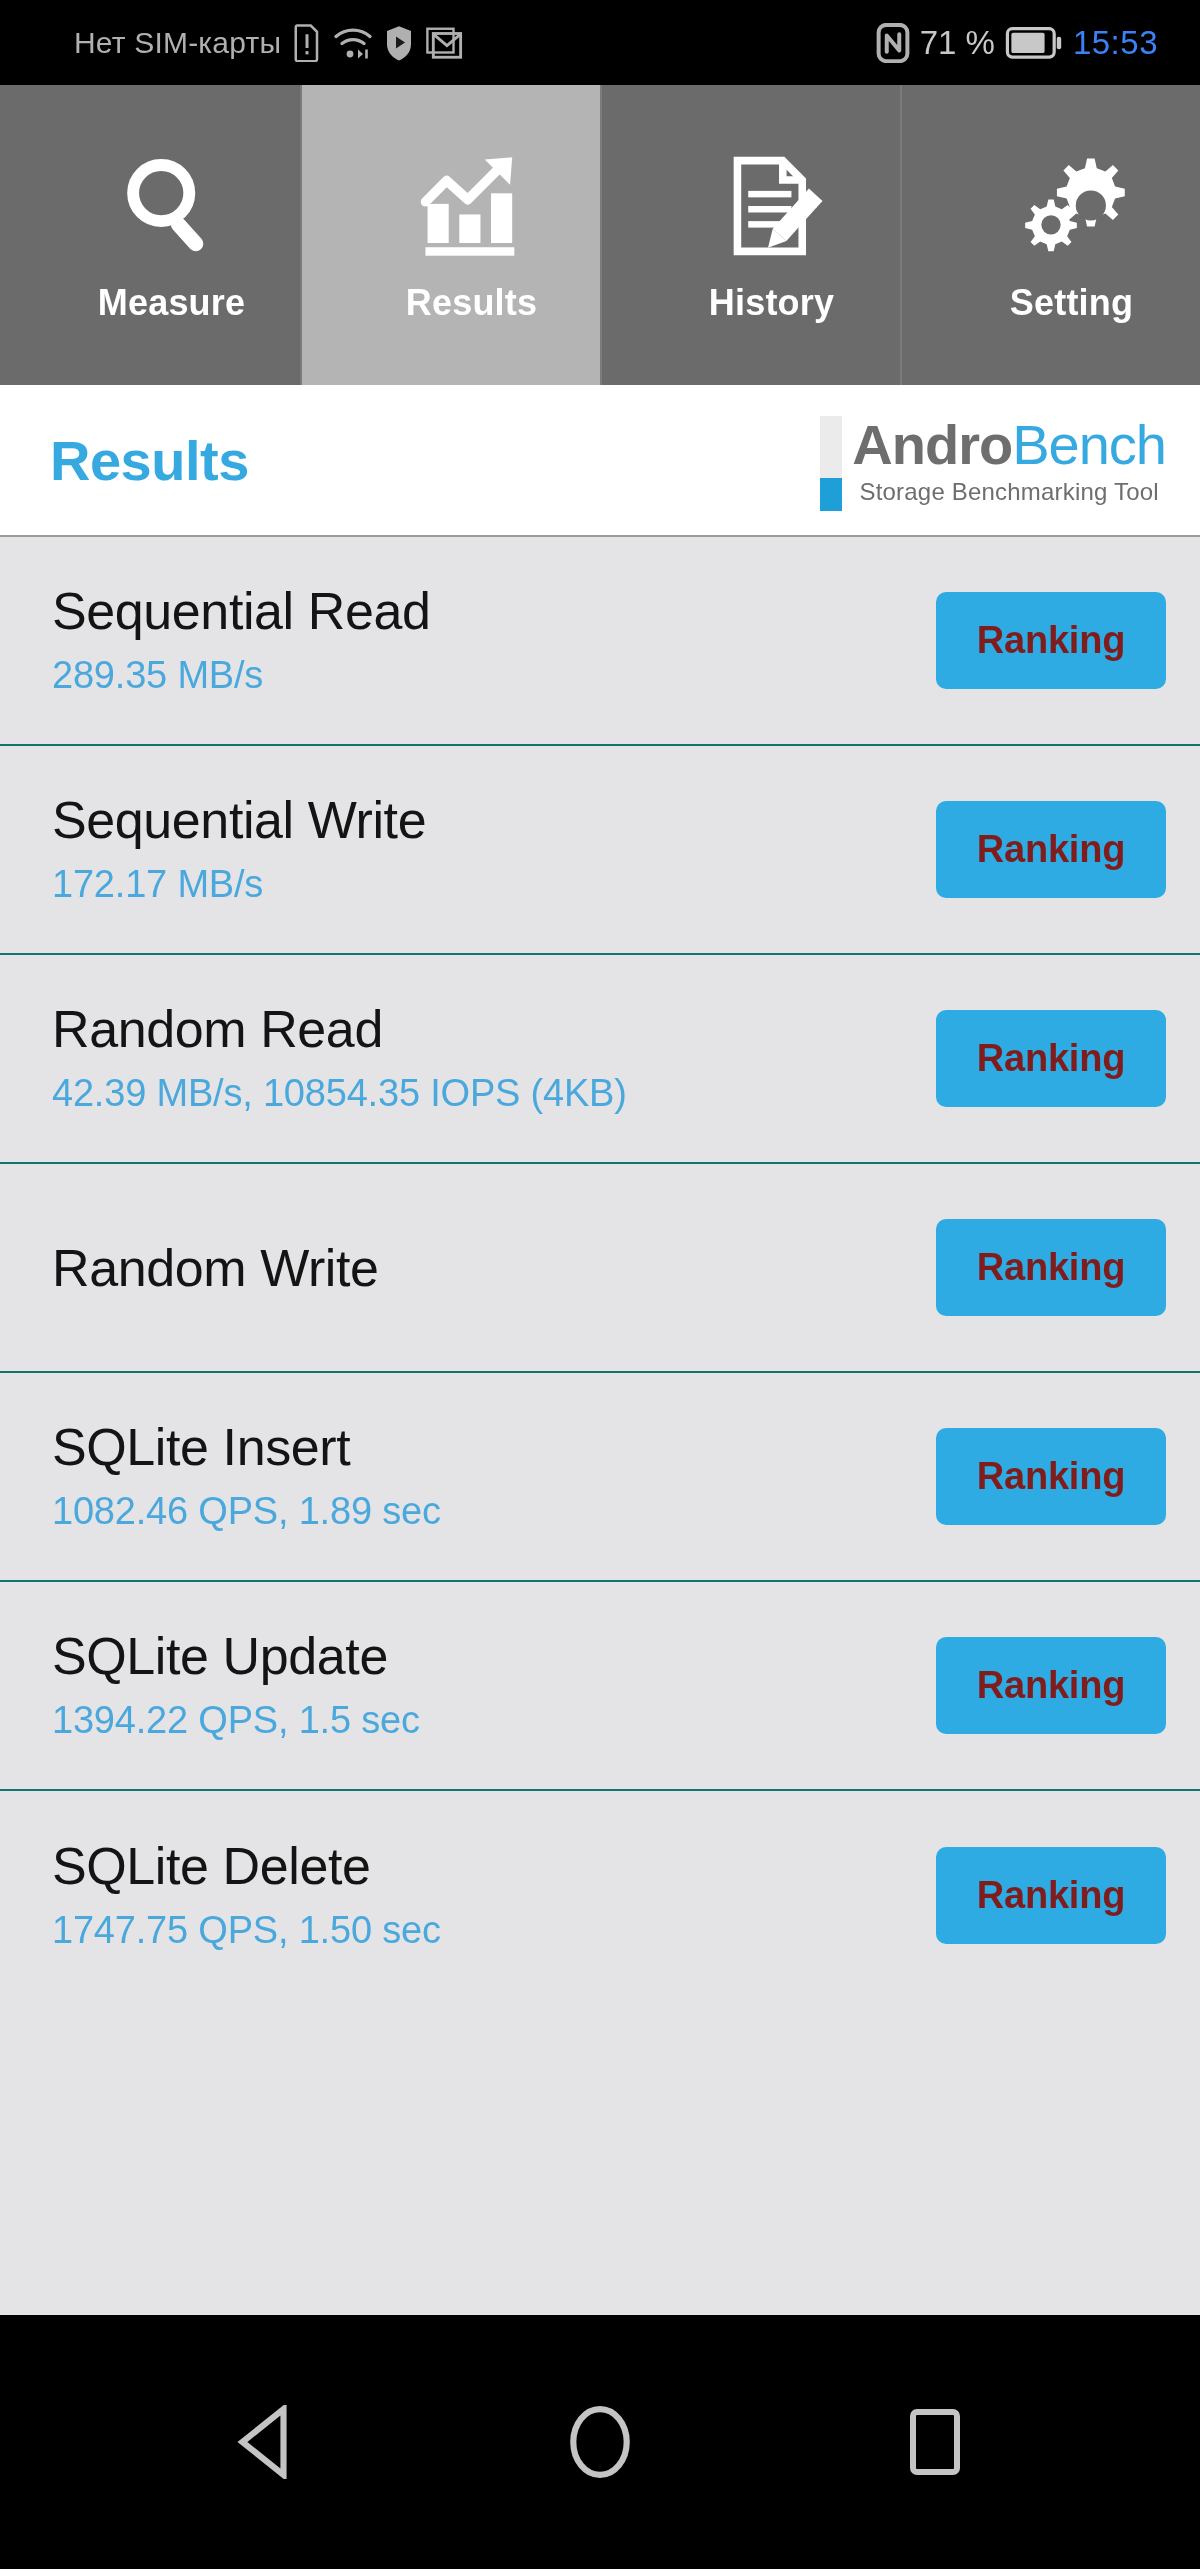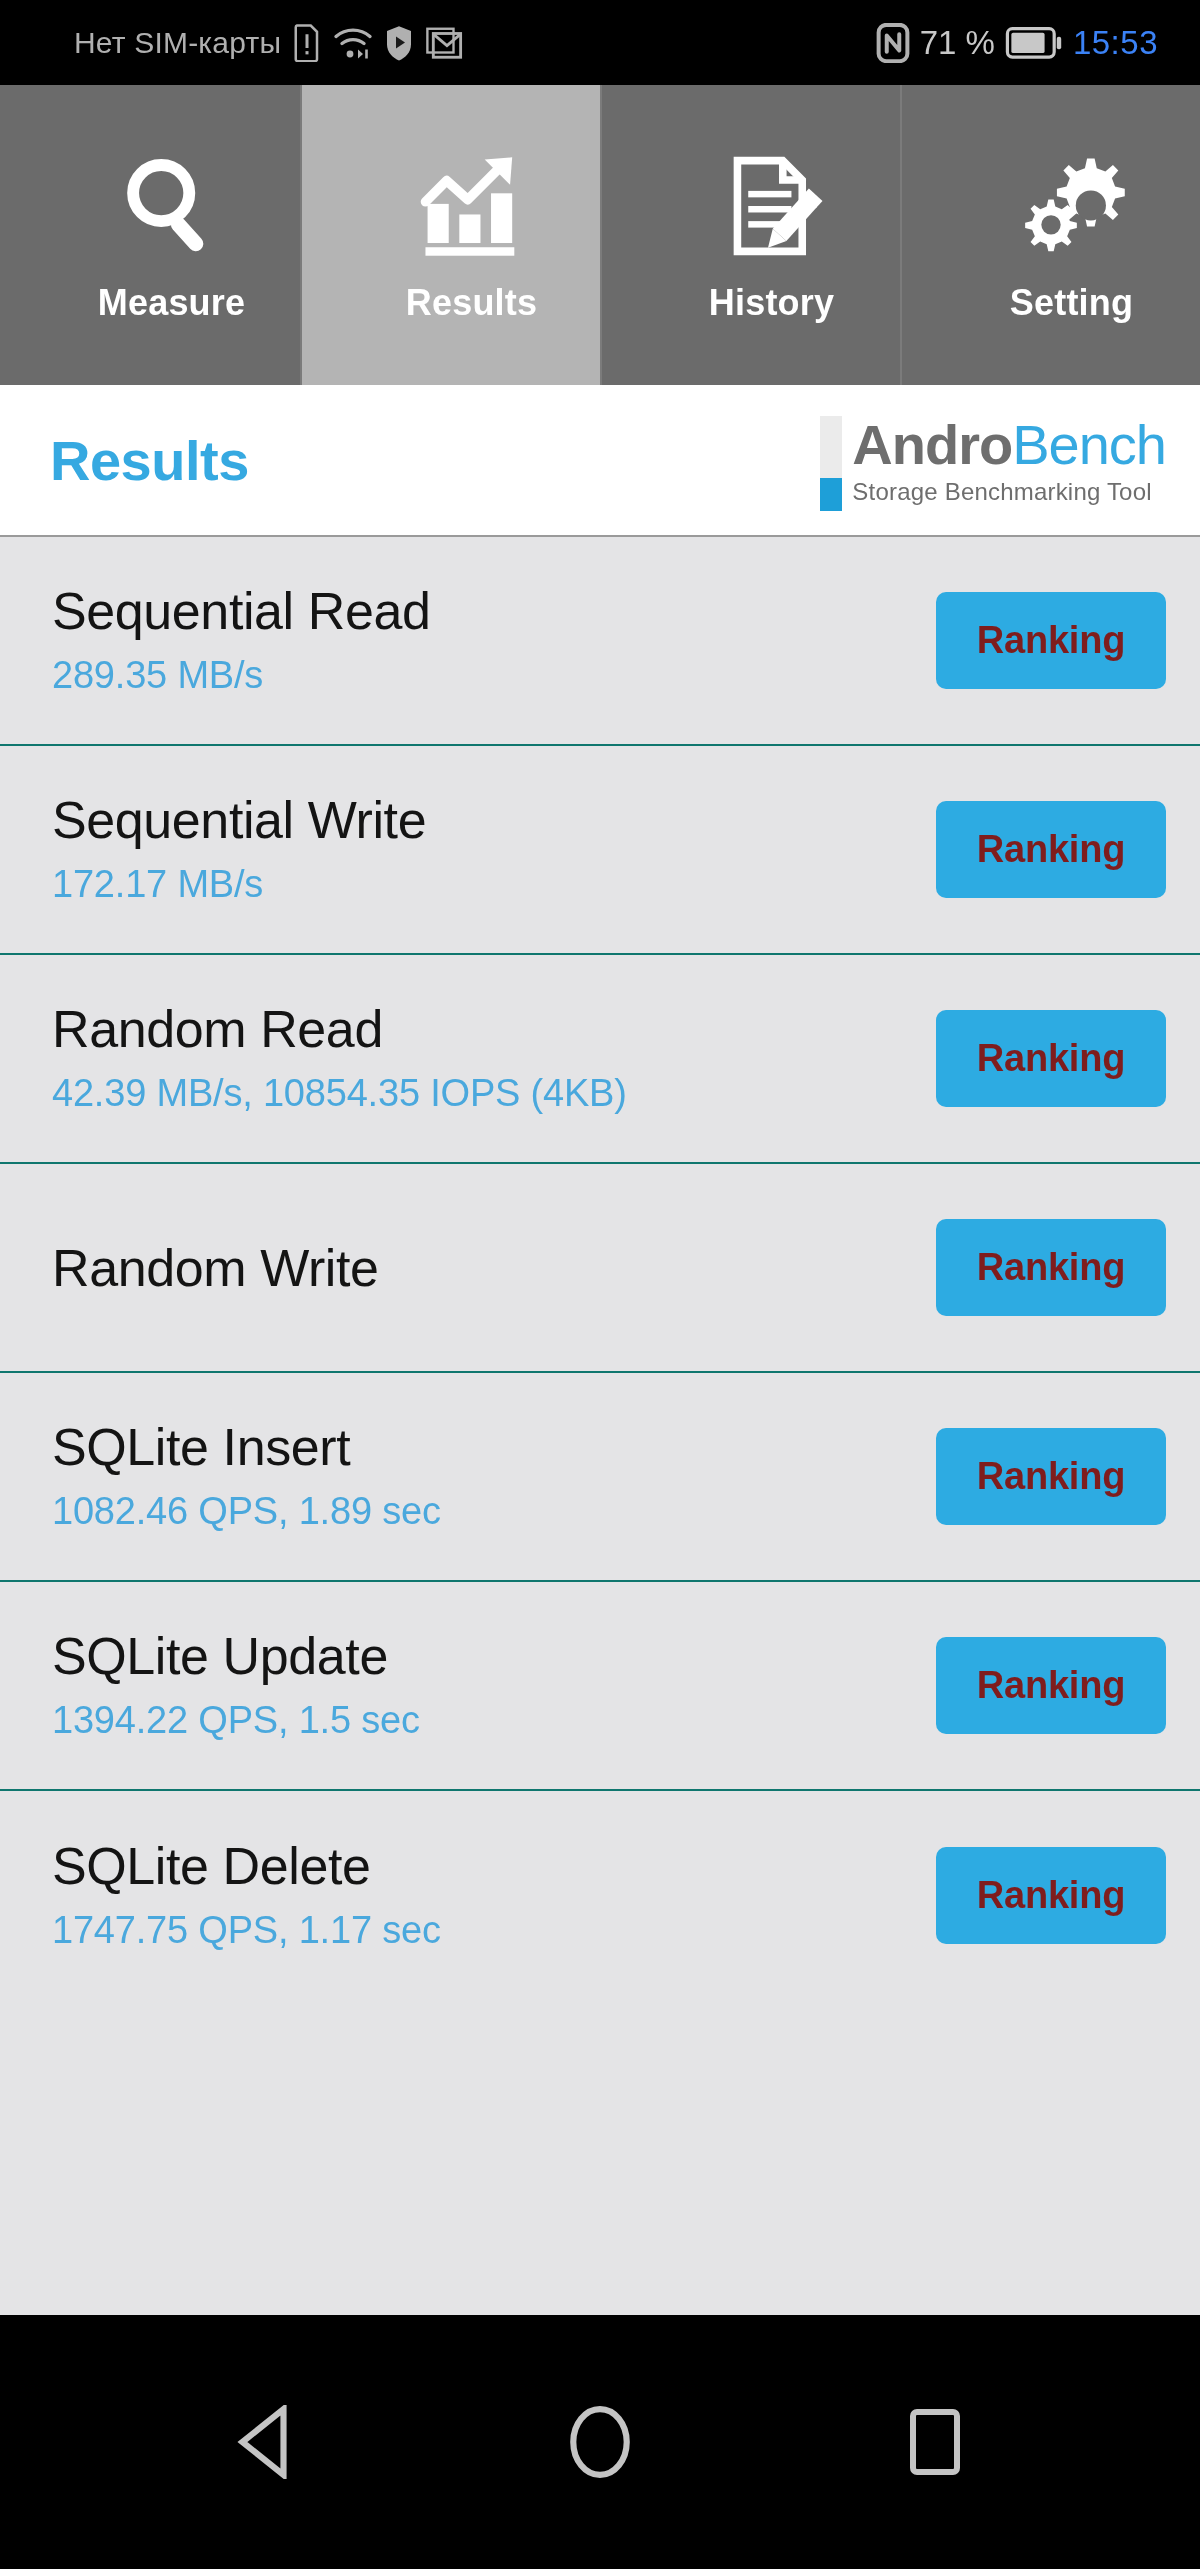--- a/index.html
+++ b/index.html
@@ -116,21 +116,21 @@
     height: 95px;
     display: flex;
     flex-direction: column;
     margin-top: 6px;
   }
   .brand-bar-top { flex: 1.9; background: #ebebeb; }
   .brand-bar-bot { flex: 1; background: #1e9fd8; }
   .brand-text {
     display: flex;
     flex-direction: column;
-    align-items: flex-start;
+    align-items: center;
     justify-content: center;
   }
   .brand-name {
     font-size: 56px;
     line-height: 62px;
     white-space: nowrap;
   }
   .brand-andro { color: #6e6e6e; font-weight: bold; letter-spacing: -1px; }
   .brand-bench { color: #36a9e1; font-weight: normal; letter-spacing: -1px; }
   .brand-sub {
@@ -389,21 +389,21 @@
     <div class="row-texts">
       <div class="row-title">SQLite Update</div>
       <div class="row-value">1394.22 QPS, 1.5 sec</div>
     </div>
     <button class="rank-btn">Ranking</button>
   </div>
 
   <div class="row" style="border-bottom:none;">
     <div class="row-texts">
       <div class="row-title">SQLite Delete</div>
-      <div class="row-value">1747.75 QPS, 1.17 sec</div>
+      <div class="row-value">1747.75 QPS, 1.50 sec</div>
     </div>
     <button class="rank-btn">Ranking</button>
   </div>
 
   <div class="list-filler"></div>
 </div>
 
 <div class="navbar">
   <div class="nav-btn">
     <svg width="62" height="74" viewBox="0 0 30 36">

